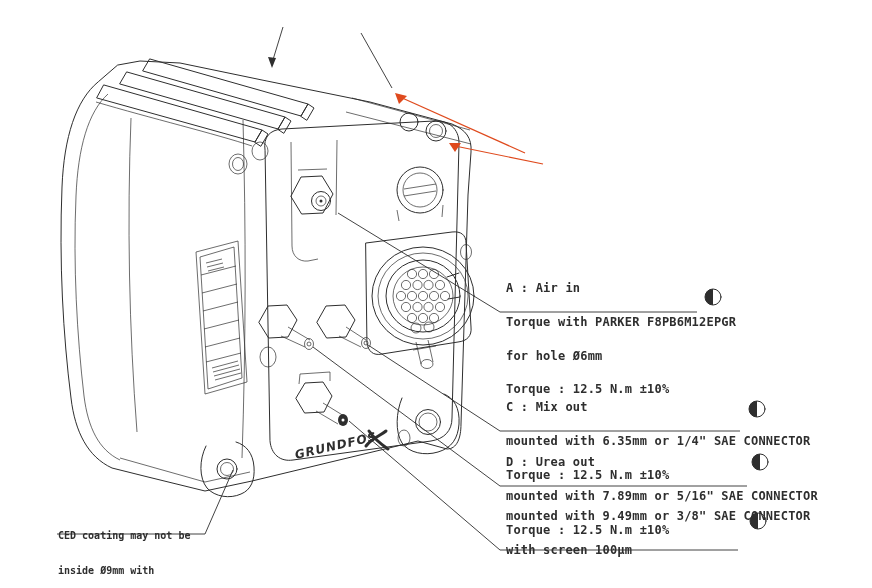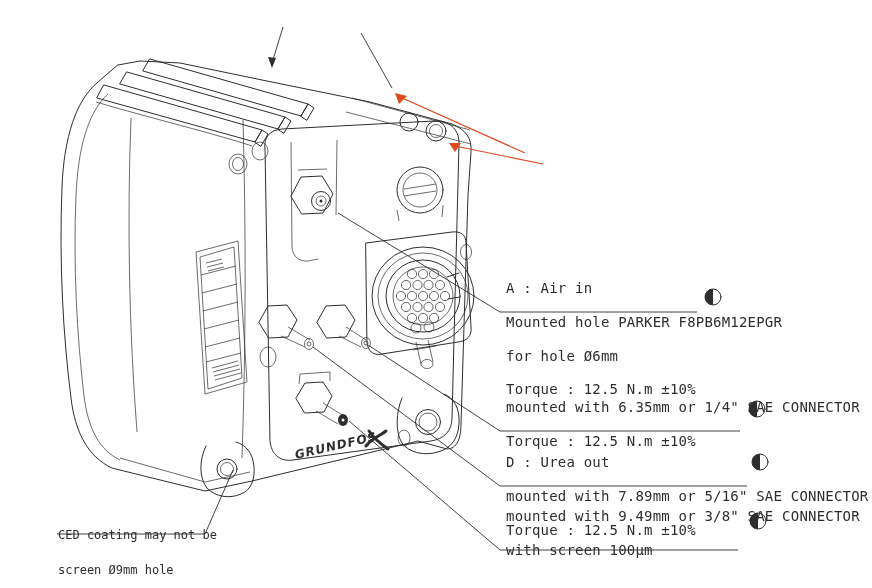--- a/index.html
+++ b/index.html
@@ -1,21 +1,21 @@
 <!DOCTYPE html>
 <html style="--line: #2e2e2e; --accent: #df4a1d;"><head>
 <meta charset="utf-8">
 <style>
   html,body{margin:0;padding:0;background:#ffffff;}
   .stage{position:relative;width:872px;height:588px;background:#fff;overflow:hidden;
          font-family:"DejaVu Sans Mono", monospace;}
   .stage svg{position:absolute;left:0;top:0;}
-  .callout{position:absolute;color:var(--line);font-size:14px;line-height:11.2px;
-           letter-spacing:0.2px;white-space:pre;}
-  .note{position:absolute;color:var(--line);font-size:12px;line-height:11.5px;white-space:pre;}
+  .callout{position:absolute;color:var(--line);font-size:12px;line-height:11.2px;
+           letter-spacing:0.2px;white-space:pre;font-weight:bold;}
+  .note{position:absolute;color:var(--line);font-size:10px;line-height:11.5px;white-space:pre;font-weight:bold;}
   .ln{stroke:var(--line);fill:none;stroke-width:1;stroke-linejoin:round;stroke-linecap:round;}
   .thin{stroke:var(--line);fill:none;stroke-width:0.7;}
   .ldr{stroke:var(--line);fill:none;stroke-width:0.9;}
   .red{stroke:var(--accent);fill:none;stroke-width:1.2;}
   .redfill{fill:var(--accent);stroke:none;}
   .blkfill{fill:var(--line);stroke:none;}
 </style>
 </head>
 <body>
 
@@ -210,41 +210,42 @@
     <path class="blkfill" d="M 760,454 A 8,8 0 0 0 760,470 Z"></path>
   </g>
   <g>
     <circle class="ln" cx="758" cy="521" r="8"></circle>
     <path class="blkfill" d="M 758,513 A 8,8 0 0 0 758,529 Z"></path>
   </g>
 </svg>
 
 <div class="callout" style="left:506px;top:261px">
   <div>A : Air in</div>
-  <div>Mounted hole PARKER F8PB6M12EPGR</div>
+  <div>Torque with PARKER F8PB6M12EPGR</div>
   <div>for hole Ø6mm</div>
   <div>Torque : 12.5 N.m ±10%</div>
 </div>
 
 <div class="callout" style="left:506px;top:380px">
+  <div>C : Mix out</div>
   <div>mounted with 6.35mm or 1/4" SAE CONNECTOR</div>
   <div>Torque : 12.5 N.m ±10%</div>
 </div>
 
 <div class="callout" style="left:506px;top:435px">
   <div>D : Urea out</div>
   <div>mounted with 7.89mm or 5/16" SAE CONNECTOR</div>
   <div>Torque : 12.5 N.m ±10%</div>
 </div>
 
 <div class="callout" style="left:506px;top:489px">
   <div>mounted with 9.49mm or 3/8" SAE CONNECTOR</div>
   <div>with screen 100μm</div>
   
   
 </div>
 
 <div class="note" style="left:58px;top:507px">
   <div>CED coating may not be</div>
-  <div>screen Ø9mm hole</div>
+  <div>inside Ø9mm with</div>
 </div>
 
 </div>
 
 </body></html>

